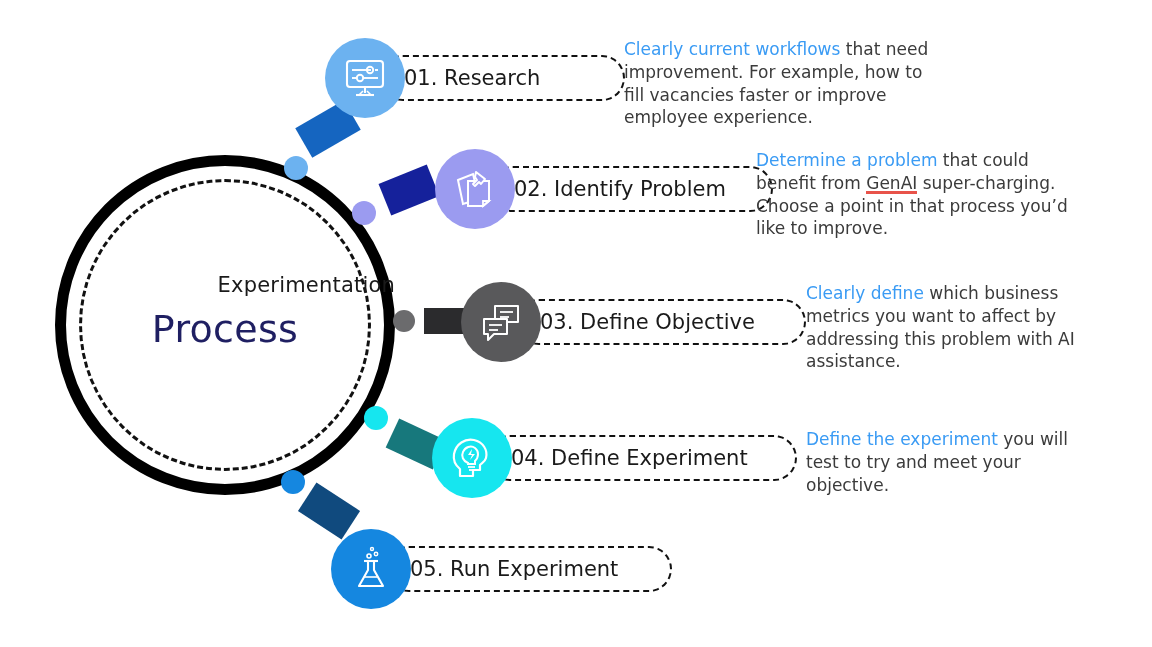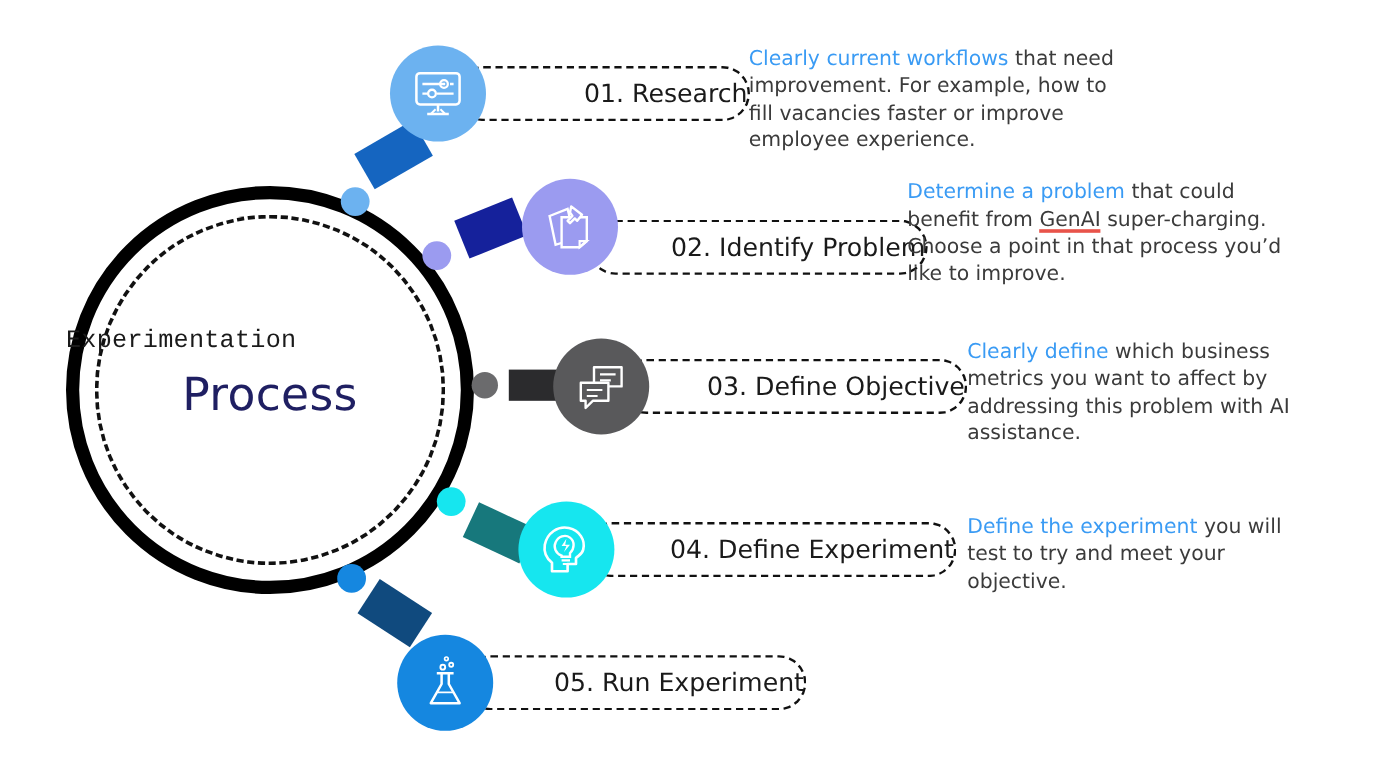--- a/index.html
+++ b/index.html
@@ -16,22 +16,22 @@
   .ring-outer{
     position:absolute;inset:0;border-radius:50%;
     border:11px solid #000000;box-sizing:border-box;
   }
   .ring-dashed{
     position:absolute;left:24px;top:24px;width:292px;height:292px;
     border-radius:50%;
     border:3px dashed #111111;box-sizing:border-box;
   }
   .ring-label{
-    position:absolute;left:0;right:0;top:118px;text-align:left;
-    color:#1a1a1a;font-size:21px;letter-spacing:.2px;font-family:Liberation Mono, monospace;
+    position:absolute;left:0;right:0;top:118px;text-align:right;
+    color:#1a1a1a;font-size:21px;letter-spacing:.2px;
   }
   .ring-title{
     position:absolute;left:0;right:0;top:152px;text-align:center;
     color:#1f1f62;font-size:38px;letter-spacing:.3px;
   }
 
   
   .dot{position:absolute;border-radius:50%;}
 
   
@@ -42,21 +42,21 @@
   .bubble{
     position:absolute;width:80px;height:80px;border-radius:50%;
     display:flex;align-items:center;justify-content:center;
   }
   .bubble svg{display:block;}
   .pill{
     position:absolute;height:46px;
     border:2.5px dashed #111111;
     border-radius:24px;
     box-sizing:border-box;
-    display:flex;align-items:center;justify-content:flex-end;
+    display:flex;align-items:center;
   }
   .pill-label{
     color:#1a1a1a;font-size:21px;white-space:nowrap;
     padding-left:22px;
   }
 
   
   .desc{
     position:absolute;color:#3b3b3b;font-size:17px;line-height:1.34;
   }
@@ -111,21 +111,21 @@
         <line x1="20" y1="43" x2="24" y2="39" stroke="#fff" stroke-width="1.6"></line>
         <line x1="32" y1="43" x2="28" y2="39" stroke="#fff" stroke-width="1.6"></line>
       </svg>
     </div>
   </div>
   <div class="desc" style="left:624px;top:38px;width:320px;">
     <span class="lead">Clearly current workflows</span><span> that need improvement. For example, how to fill vacancies faster or improve employee experience.</span>
   </div>
 
   <div class="node" style="left:435px;top:149px;">
-    <div class="pill" style="left:55px;top:34px;width:283px;">
+    <div class="pill" style="left:55px;top:17px;width:283px;">
       <span class="pill-label">02. Identify Problem</span>
     </div>
     <div class="bubble" style="left:0;top:0;background:#9b9bf0;">
       <svg width="52" height="52" viewBox="0 0 52 52">
         <path d="M9 17 L24 11 L30 36 L14 41 Z" fill="none" stroke="#fff" stroke-width="2"></path>
         <path d="M19 18 H40 V38 L34 43 H19 Z" fill="#9b9bf0" stroke="#fff" stroke-width="2"></path>
         <path d="M40 38 L34 38 L34 43 Z" fill="none" stroke="#fff" stroke-width="1.8"></path>
         <path d="M27 9 L36 16 L32 21 L30 19 L26 23 L24 21 L28 17 L26 14 Z" fill="#9b9bf0" stroke="#fff" stroke-width="2" stroke-linejoin="round"></path>
       </svg>
     </div>

